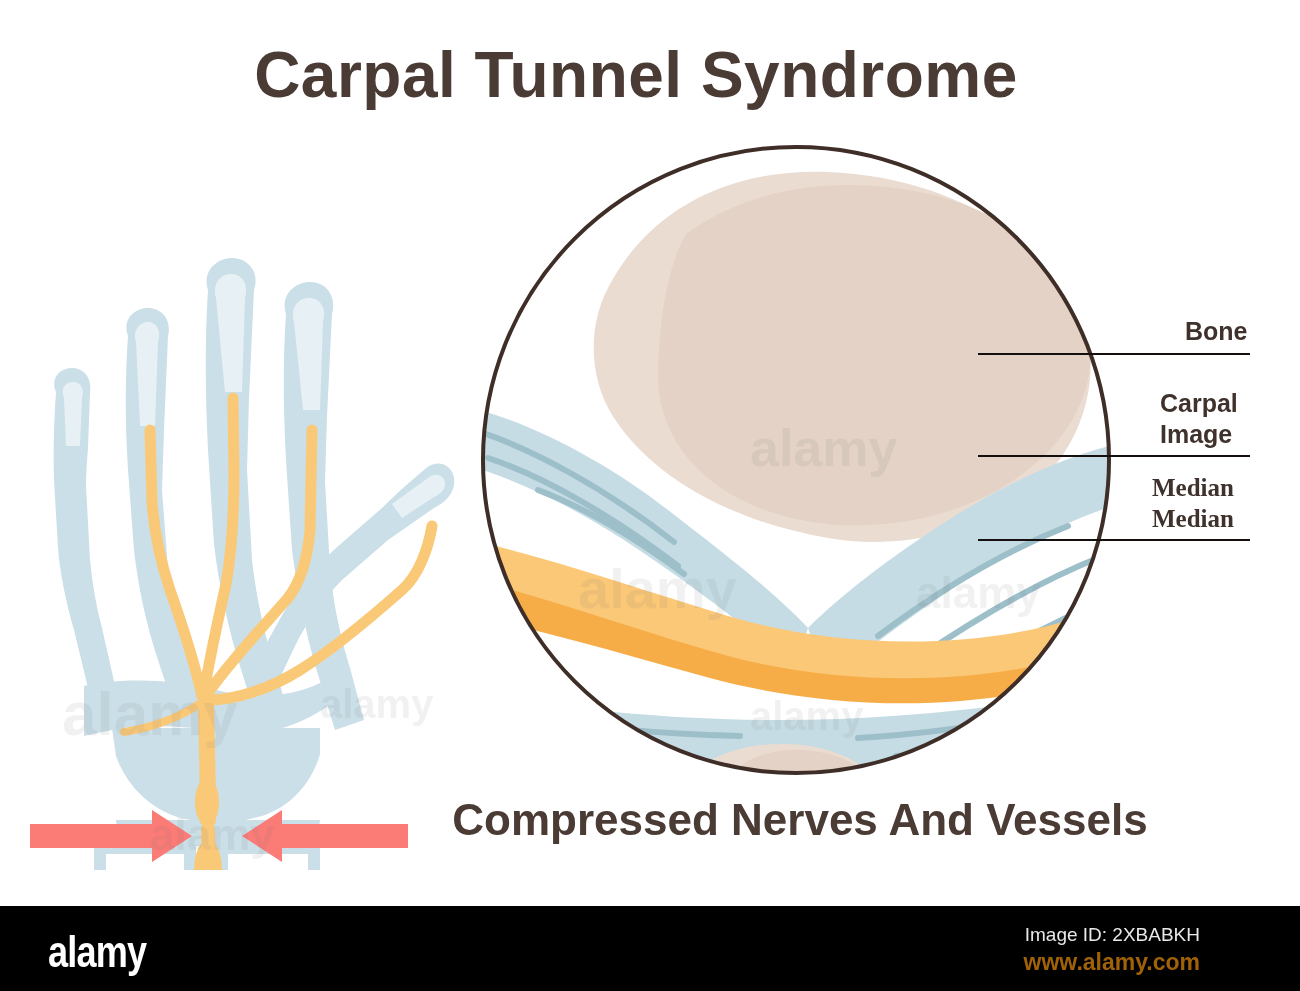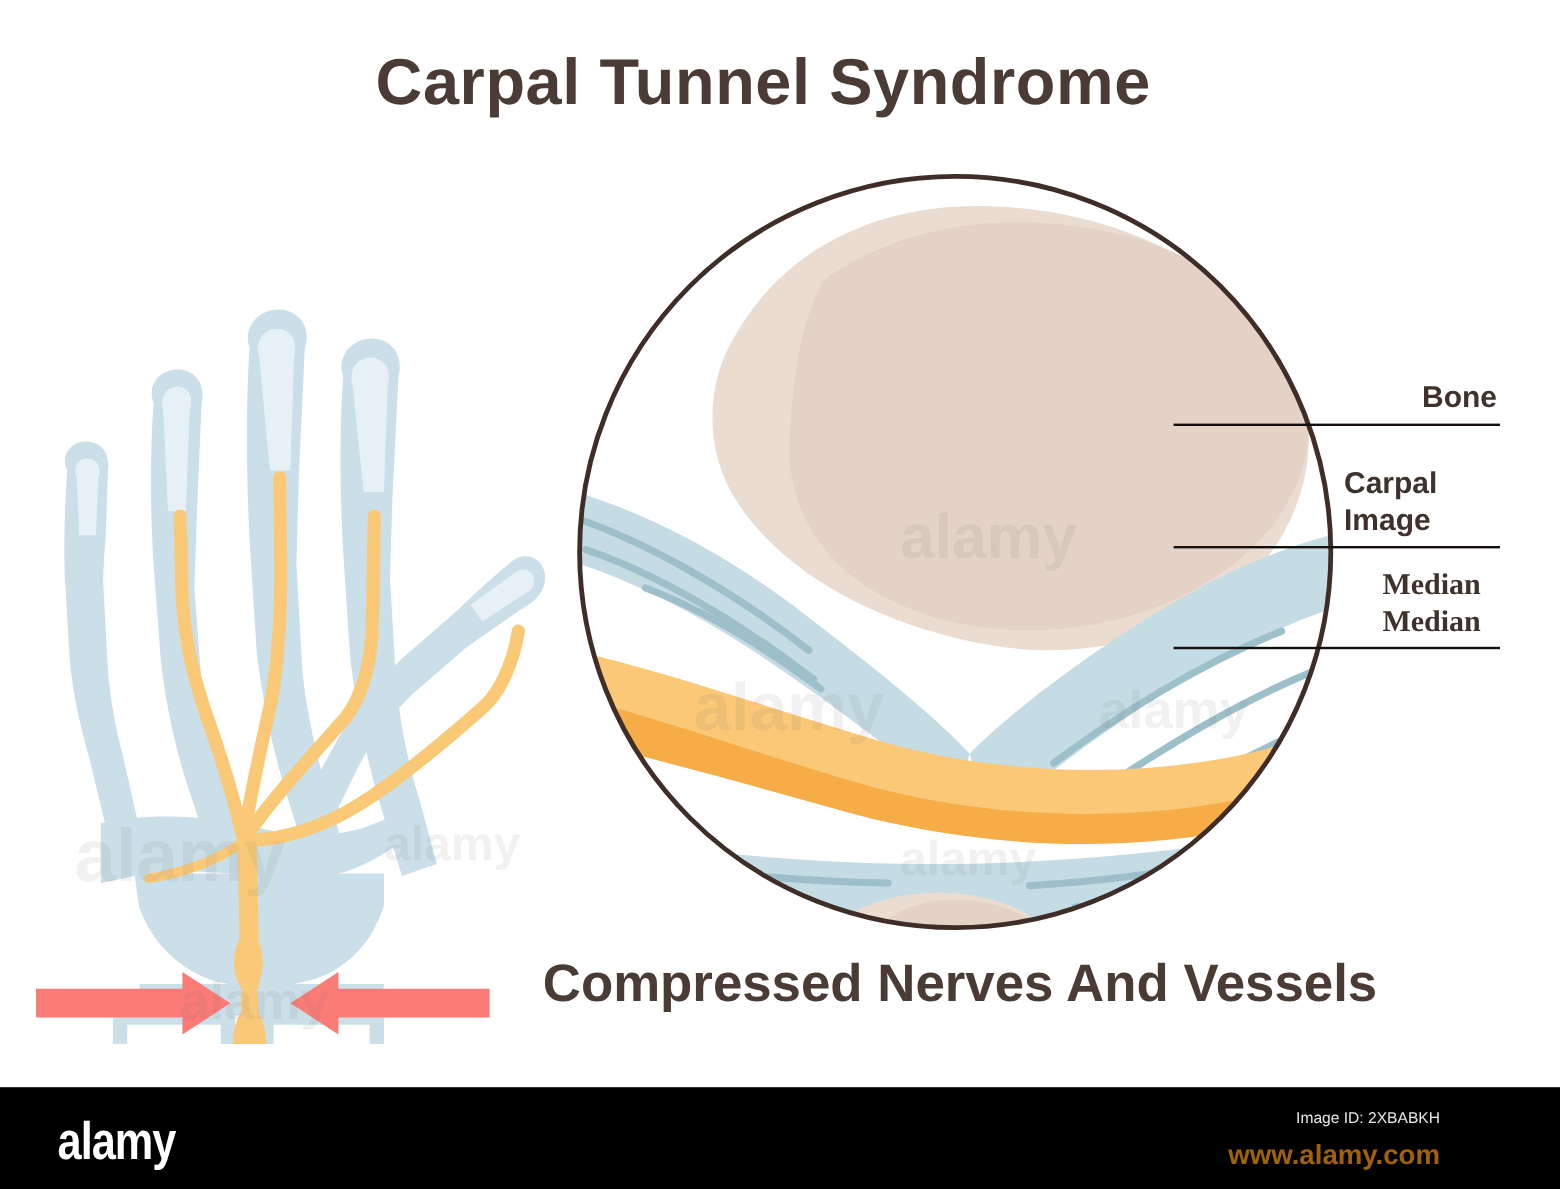--- a/index.html
+++ b/index.html
@@ -16,21 +16,21 @@
     height: 991px;
     background: #ffffff;
   }
 
   
   #title {
     position: absolute;
     left: 0; top: 38px;
     width: 1272px;
     text-align: center;
-    font-size: 54px;
+    font-size: 64px;
     font-weight: bold;
     color: #4a3b35;
     letter-spacing: 0.5px;
     white-space: nowrap;
   }
 
   
   #caption {
     position: absolute;
     left: 380px; top: 795px;
@@ -70,21 +70,21 @@
 
   
   .label {
     position: absolute;
     font-size: 25px;
     font-weight: bold;
     color: #3f322c;
     line-height: 31px;
   }
   #label-bone   { left: 1185px; top: 316px; }
-  #label-tunnel { left: 1120px; top: 388px; }
+  #label-tunnel { left: 1160px; top: 388px; }
   #label-nerve  { left: 1152px; top: 472px; font-family: Liberation Serif, serif; }
 
   
   #footer {
     position: absolute;
     left: 0; top: 906px;
     width: 1300px; height: 85px;
     background: #000000;
   }
   #footer-logo {
@@ -94,21 +94,21 @@
     font-weight: bold;
     color: #ffffff;
     letter-spacing: -1px;
     font-family: "Liberation Sans", sans-serif;
     transform: scaleX(0.82);
     transform-origin: left center;
   }
   #footer-id {
     position: absolute;
     right: 100px; top: 18px;
-    font-size: 13px;
+    font-size: 19px;
     color: #e8e8e8;
     white-space: nowrap;
   }
   #footer-url {
     position: absolute;
     right: 100px; top: 43px;
     font-size: 23px;
     font-weight: bold;
     color: #a16207;
     white-space: nowrap;

